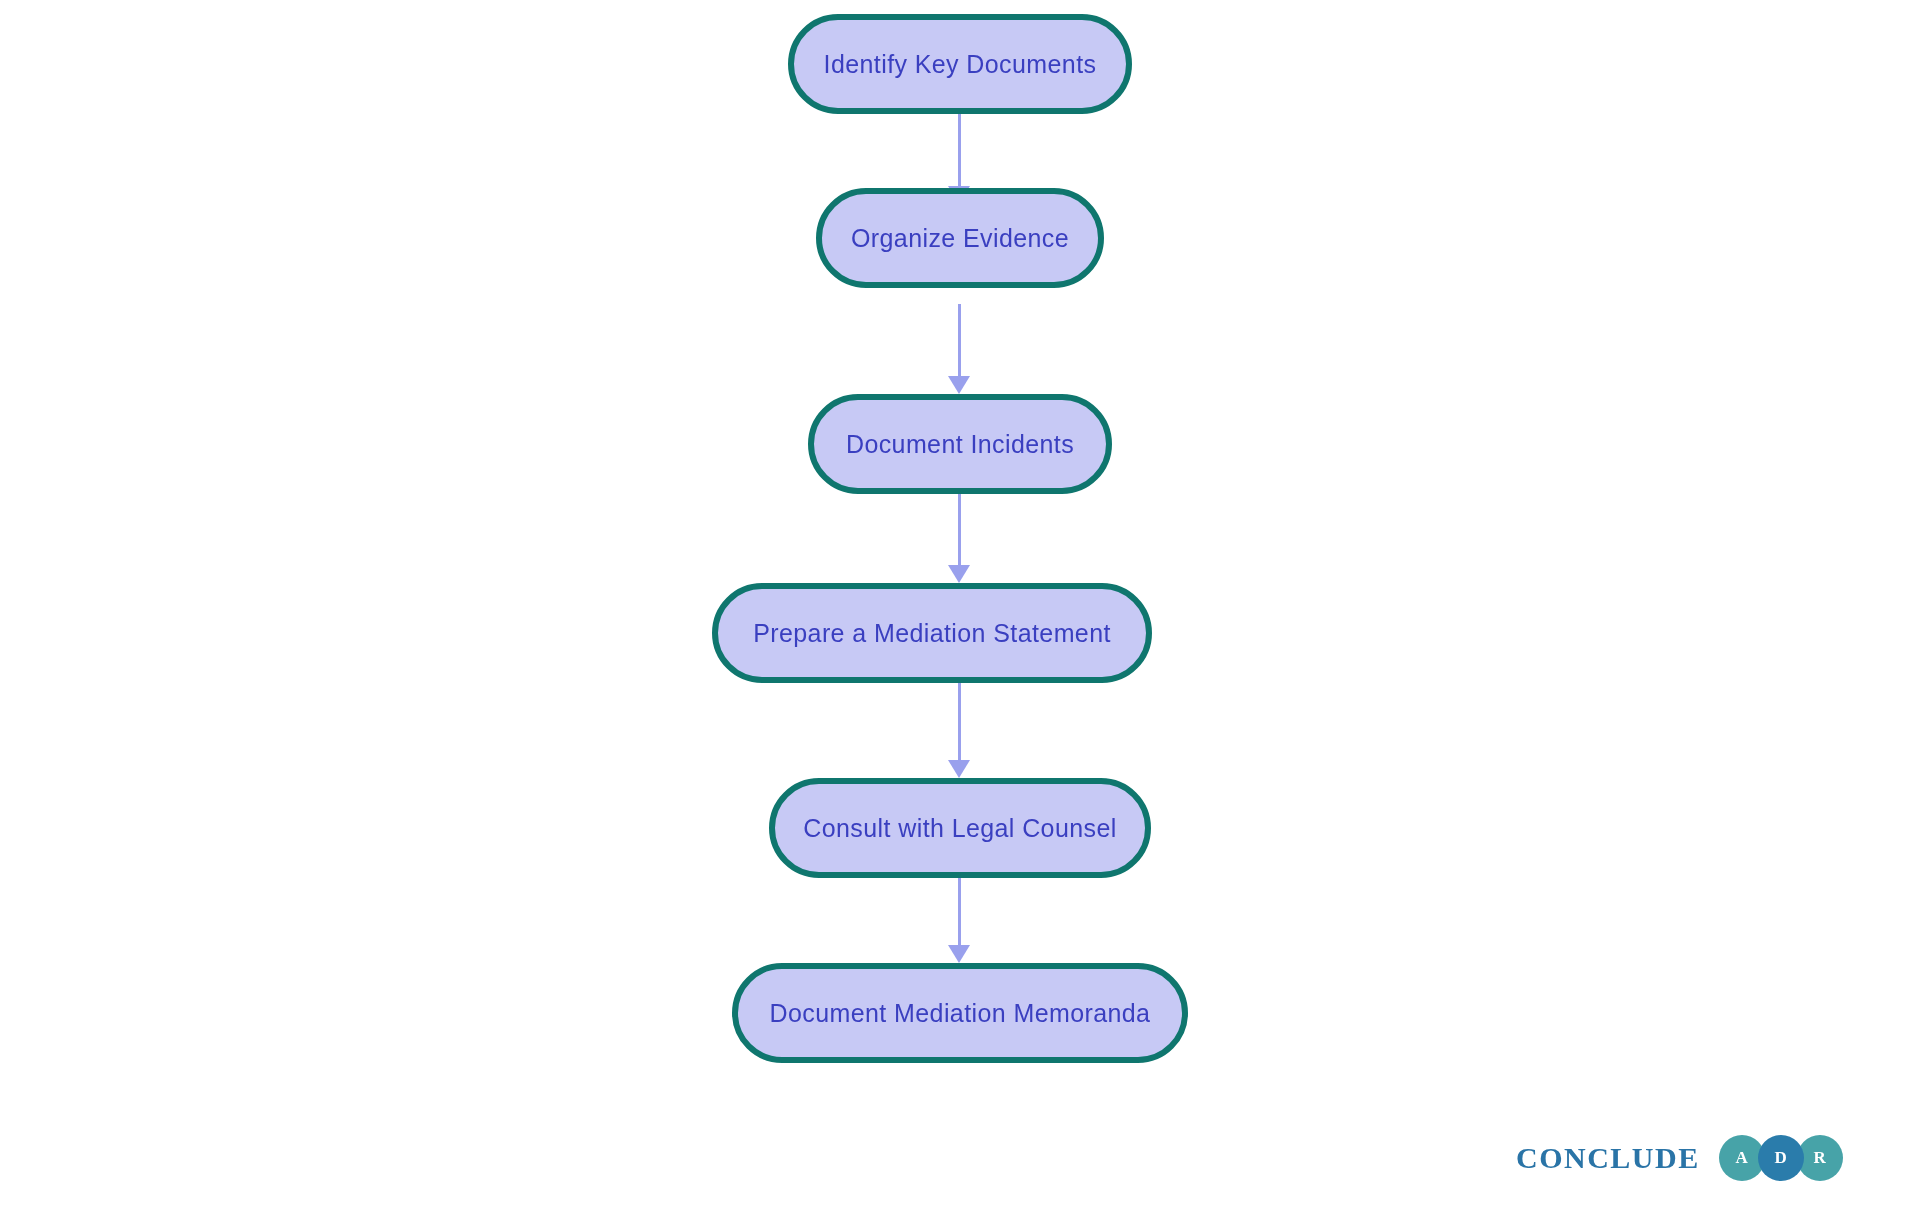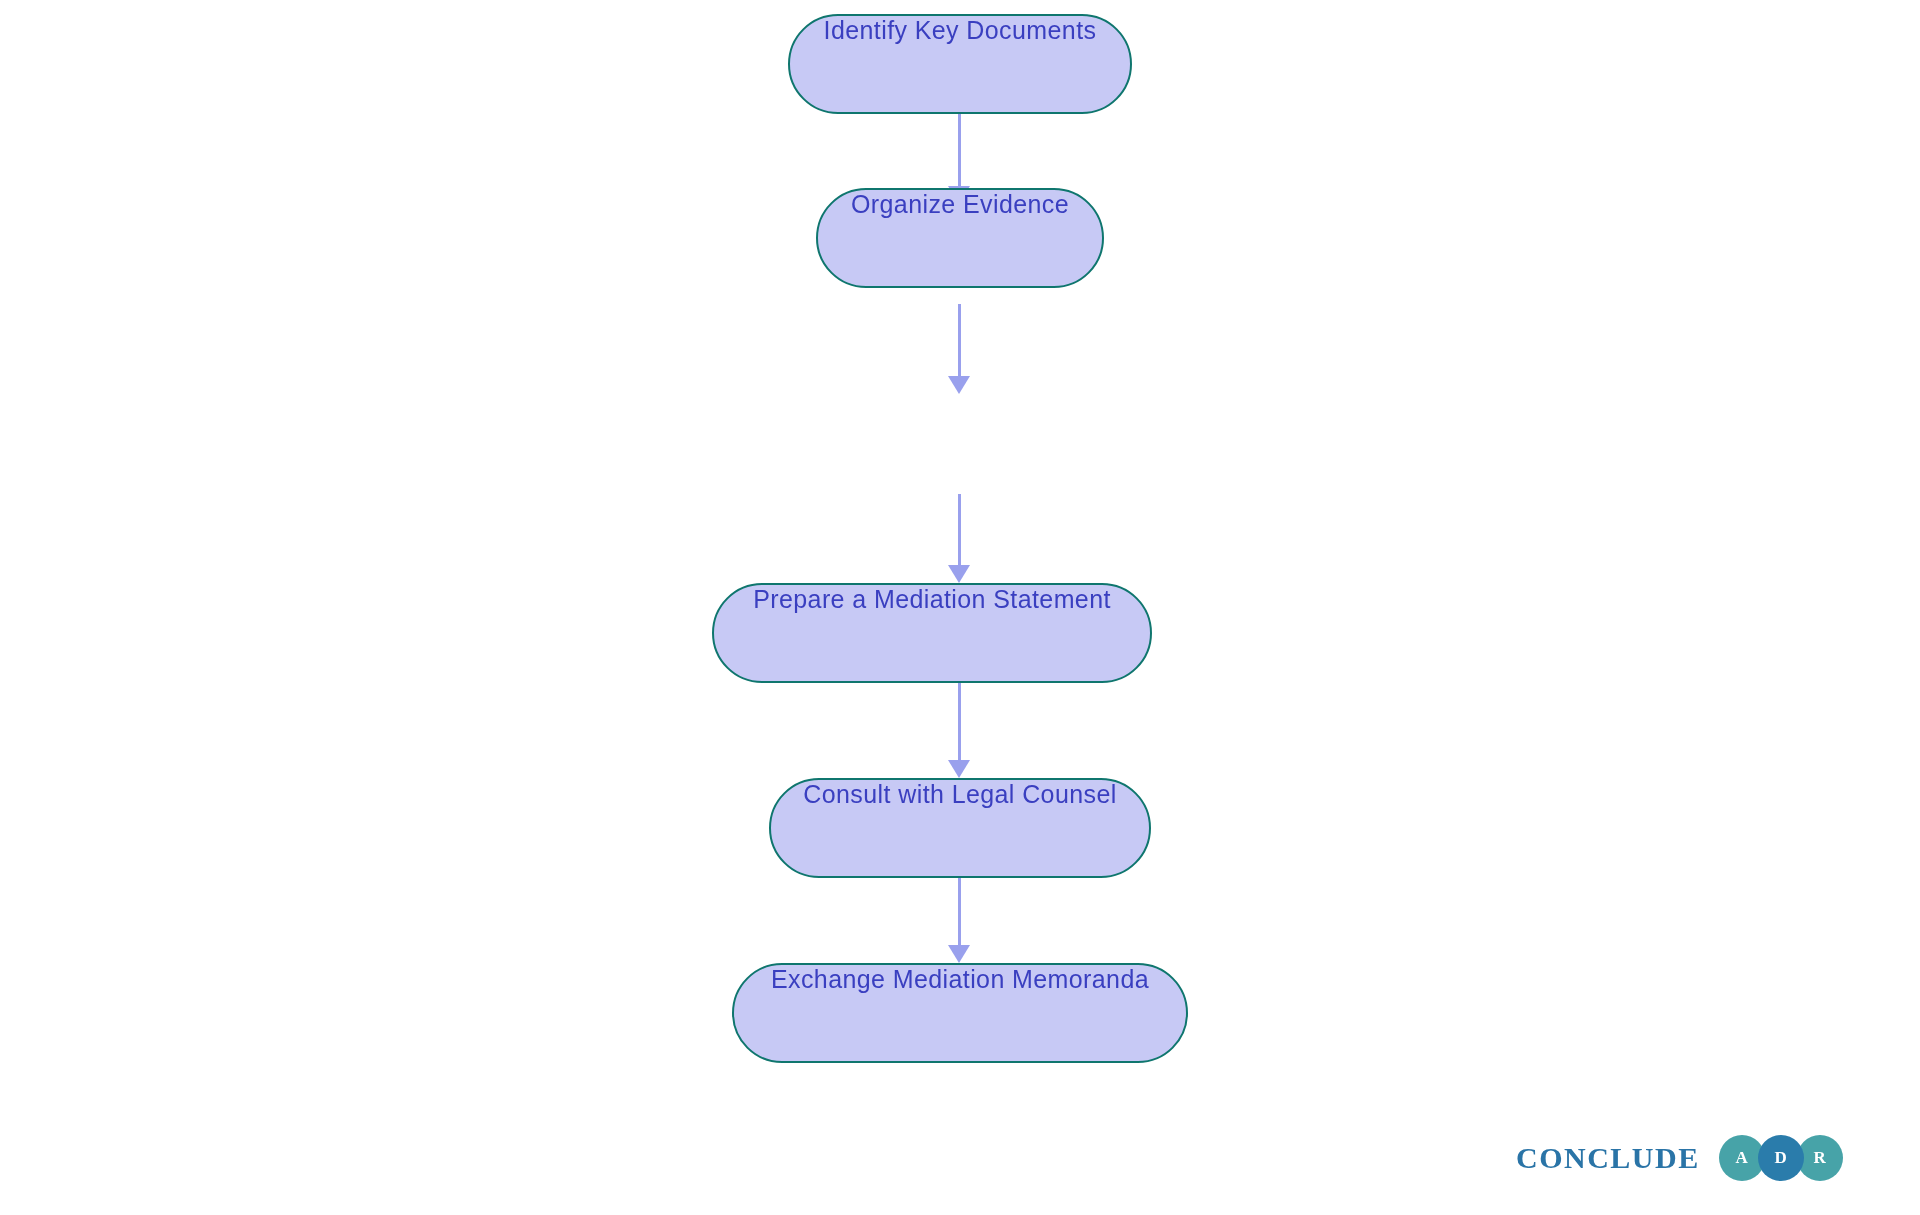--- a/index.html
+++ b/index.html
@@ -17,24 +17,24 @@
   .canvas {
     position: absolute;
     inset: 0;
   }
   
   .node {
     position: absolute;
     height: 100px;
     border-radius: 50px;
     background: #c7c9f5;
-    border: 2px solid #0f766e;
+    border: 6px solid #0f766e;
     box-sizing: border-box;
     display: flex;
-    align-items: flex-start;
+    align-items: center;
     justify-content: center;
   }
   .node .node-label {
     color: #3a3fc0;
     font-size: 25px;
     letter-spacing: 0.4px;
     white-space: nowrap;
   }
   .node-1 { top: 14px;  left: 788px; width: 344px; }
   .node-2 { top: 188px; left: 816px; width: 288px; }
@@ -112,37 +112,40 @@
   </div>
 
   <div class="arrow arrow-1"></div>
 
   <div class="node node-2">
     <span class="node-label">Organize Evidence</span>
   </div>
 
   <div class="arrow arrow-2"></div>
 
+  <div class="node node-3">
+    <span class="node-label">Document Incidents</span>
+  </div>
 
   <div class="arrow arrow-3"></div>
 
   <div class="node node-4">
     <span class="node-label">Prepare a Mediation Statement</span>
   </div>
 
   <div class="arrow arrow-4"></div>
 
   <div class="node node-5">
     <span class="node-label">Consult with Legal Counsel</span>
   </div>
 
   <div class="arrow arrow-5"></div>
 
   <div class="node node-6">
-    <span class="node-label">Exchange Mediation Memoranda</span>
+    <span class="node-label">Document Mediation Memoranda</span>
   </div>
 
   <div class="logo">
     <span class="wordmark">CONCLUDE</span>
     <span class="badge badge-a">A</span>
     <span class="badge badge-d">D</span>
     <span class="badge badge-r">R</span>
   </div>
 
 </div>

